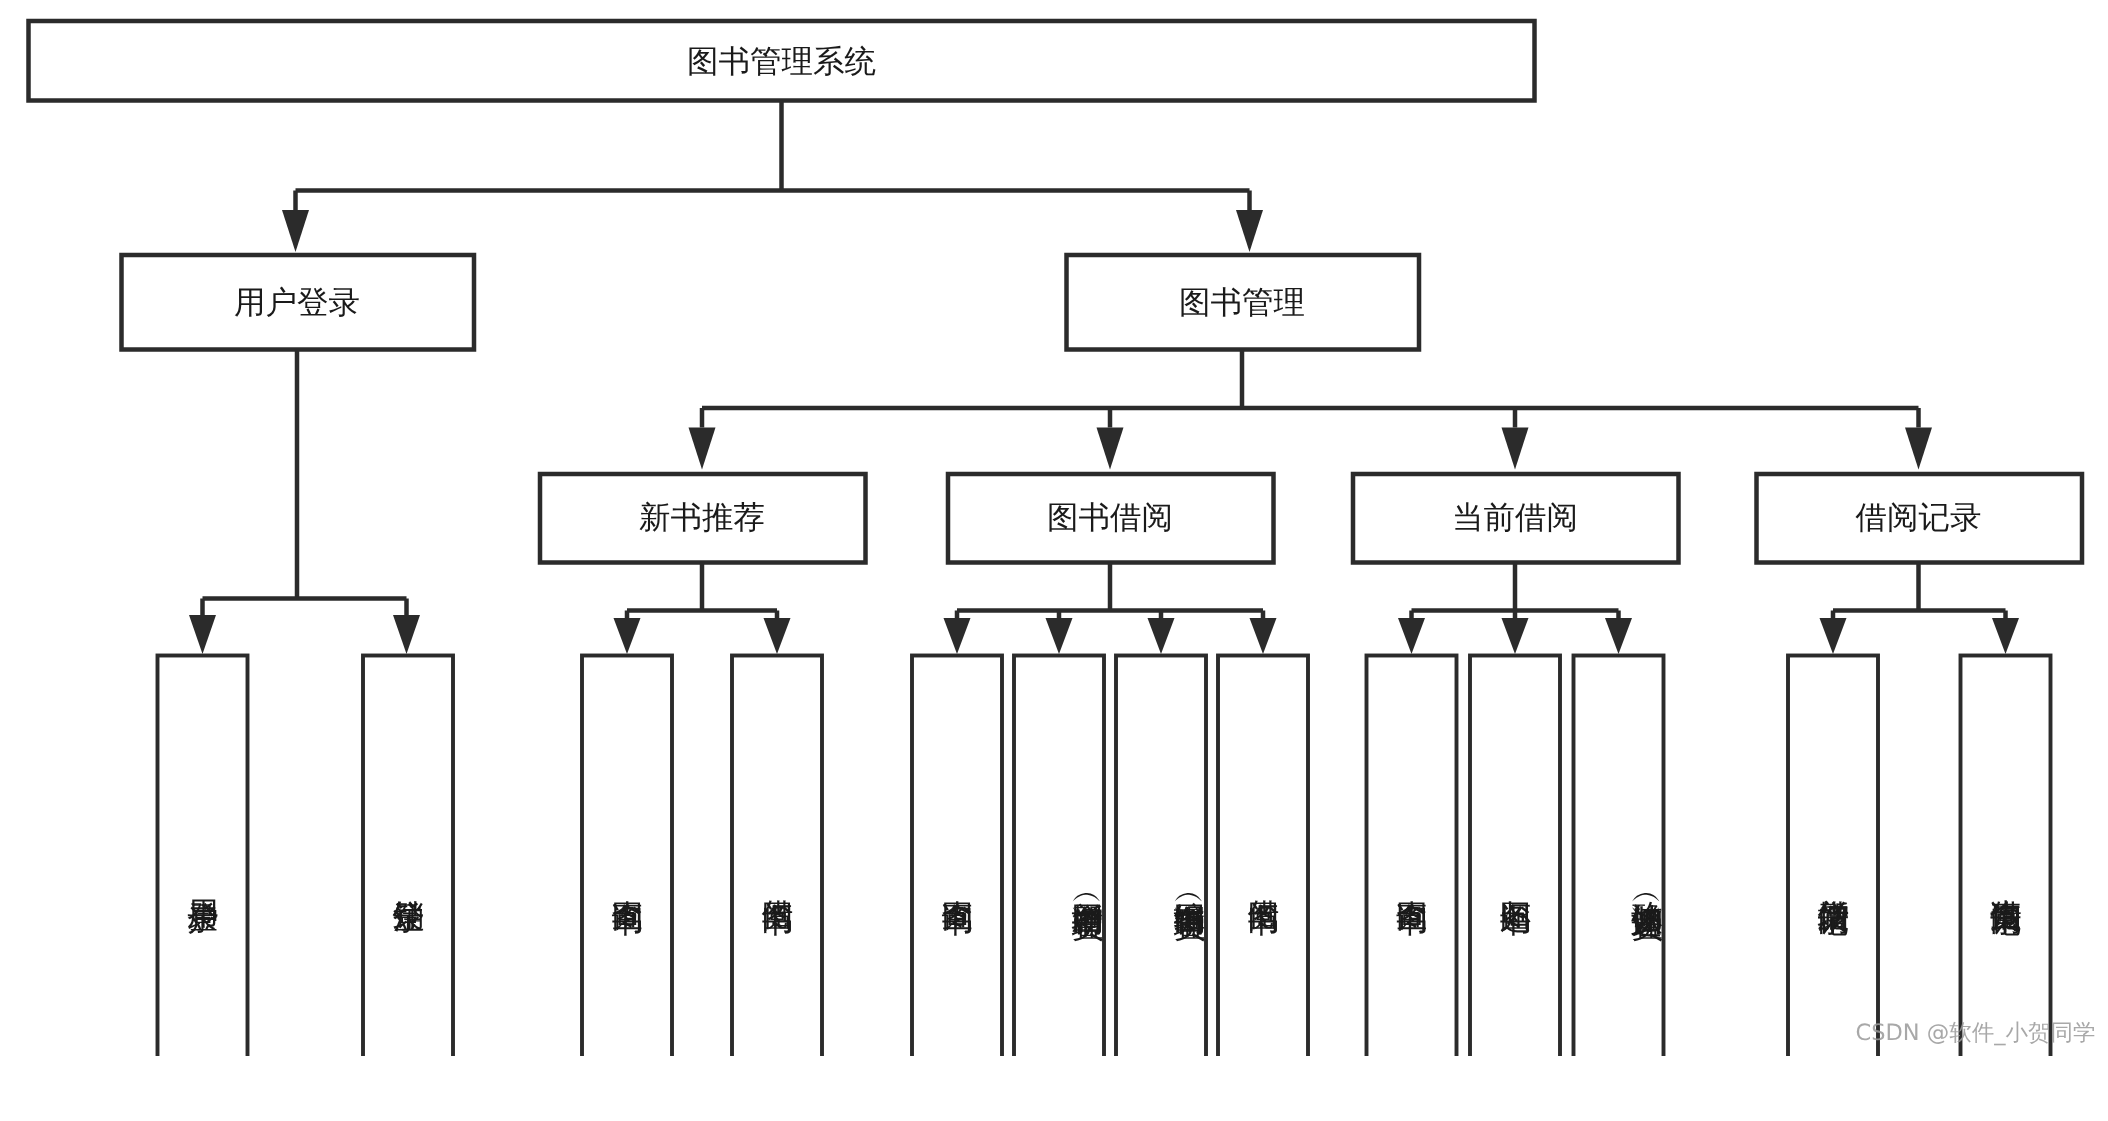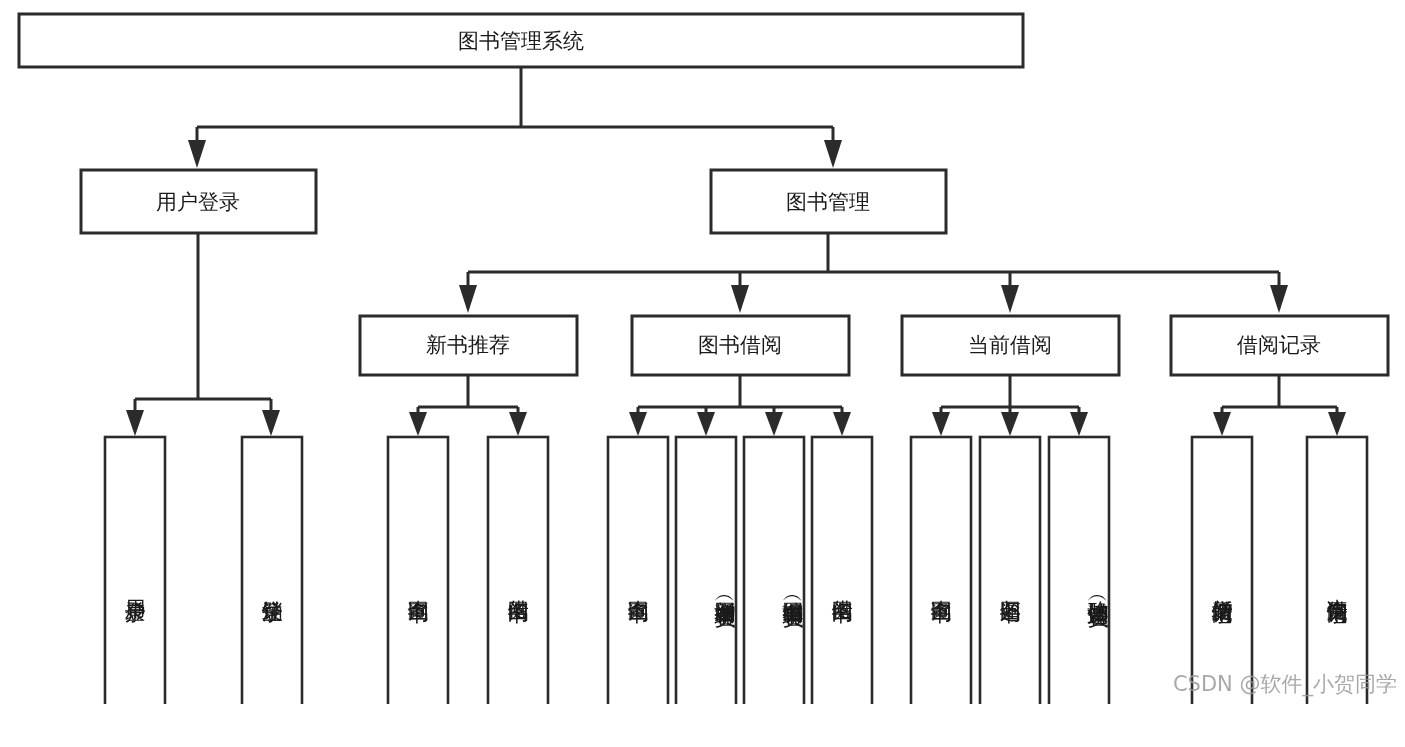--- a/index.html
+++ b/index.html
@@ -63,21 +63,21 @@
     color: #1a1a1a;
     letter-spacing: 1px;
     white-space: nowrap;
     pointer-events: none;
   }
   .watermark {
     position: absolute;
     right: 8px;
     bottom: 6px;
     font-family: "DejaVu Sans", "Liberation Sans", sans-serif;
-    font-size: 21px;
+    font-size: 15px;
     color: #9a9a9a;
     opacity: 0.85;
     white-space: nowrap;
   }
 </style>
 </head>
 <body>
 
 <div id="diagram-root">
 

